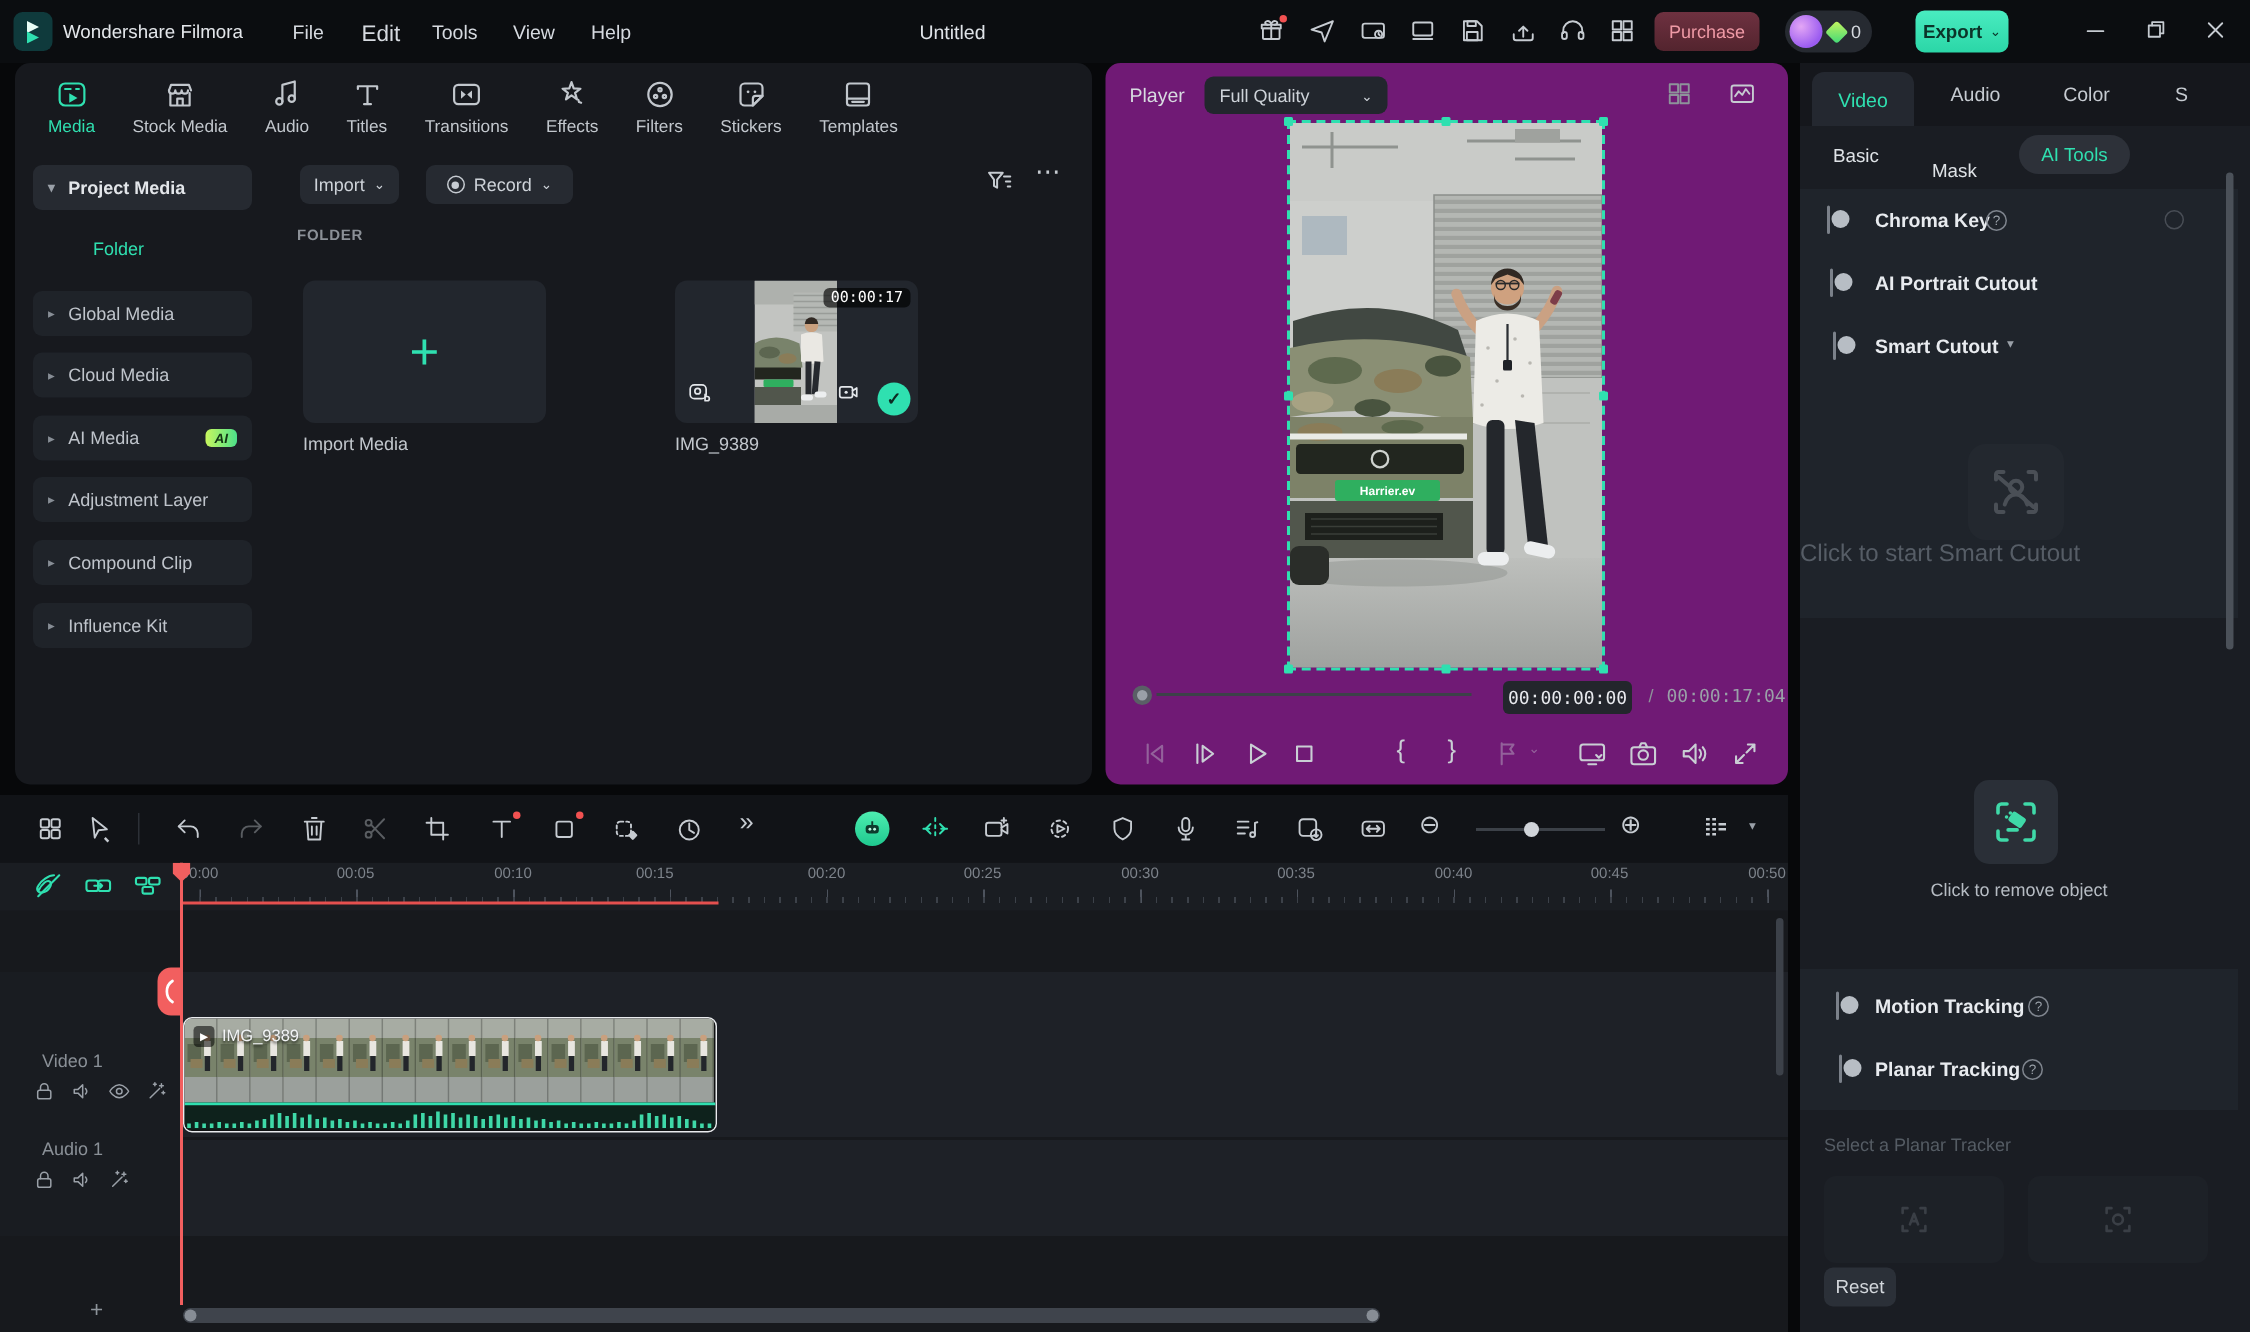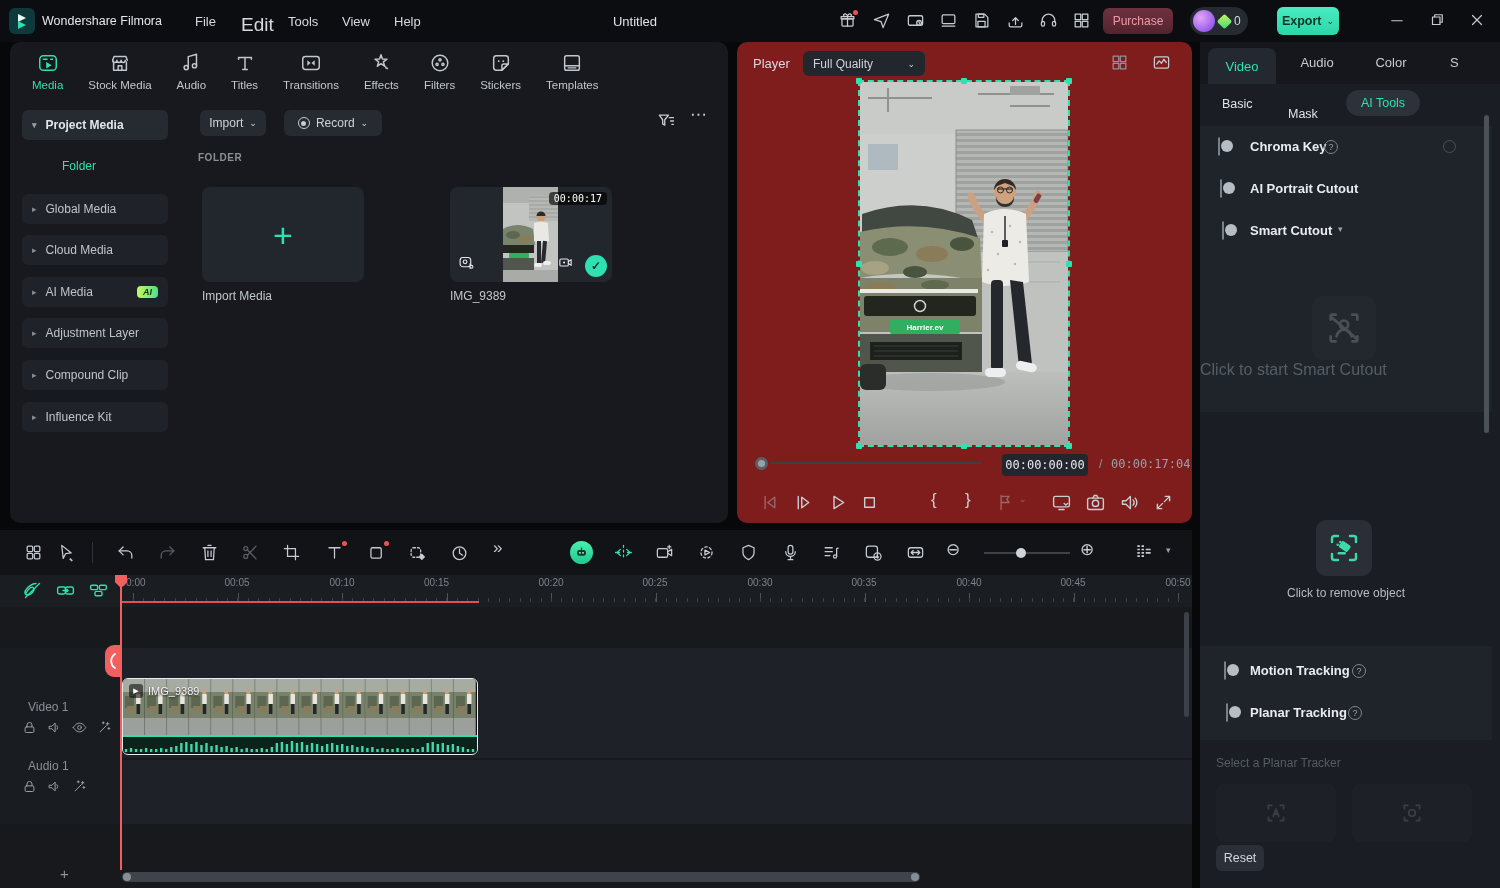--- a/index.html
+++ b/index.html
@@ -29,21 +29,21 @@
 
   <div class="ab" style="left:0;top:0;width:1500px;height:42px;background:#0b0d10">
     <div class="ab" style="left:9px;top:8px;width:26px;height:26px;border-radius:6px;background:#0f3a3c;display:flex;align-items:center;justify-content:center">
       <svg width="16" height="16" viewBox="0 0 16 16">
           <polygon points="4,1 12,5 4,9" fill="#e9fdf6"></polygon>
           <polygon points="4,8 12,12 4,16" fill="#2fe0b0"></polygon>
         </svg>
     </div>
     <span class="ab" style="left:42px;top:14px;font-size:12.5px;color:#e4e7eb">Wondershare Filmora</span>
     <span class="ab" style="left:195px;top:14px;font-size:13px;color:#d6dae0">File</span>
-    <span class="ab" style="left:241px;top:14px;font-size:19px;color:#d6dae0">Edit</span>
+    <span class="ab" style="left:241px;top:14px;font-size:15px;color:#d6dae0">Edit</span>
     <span class="ab" style="left:288px;top:14px;font-size:13px;color:#d6dae0">Tools</span>
     <span class="ab" style="left:342px;top:14px;font-size:13px;color:#d6dae0">View</span>
     <span class="ab" style="left:394px;top:14px;font-size:13px;color:#d6dae0">Help</span>
     <span class="ab" style="left:585px;top:14px;width:100px;text-align:center;font-size:13px;color:#dfe3e8">Untitled</span>
 
     <span class="ab" style="left:838px;top:11px;color:#c6cbd1">
       <svg class="i" width="19" height="19" viewBox="0 0 24 24">
           <rect x="5" y="10" width="14" height="9" rx="1"></rect>
           <rect x="4" y="7" width="16" height="3"></rect>
           <path d="M12 7v12M9 7C7 7 6 5 8 4c2-1 4 1 4 3M15 7c2 0 3-2 1-3-2-1-4 1-4 3"></path>
@@ -299,21 +299,21 @@
             <circle class="f" cx="10" cy="12" r="1.5"></circle>
           </svg>
       </span>
       <div class="ab" style="right:5px;bottom:5px;width:22px;height:22px;border-radius:50%;background:#2fe0b0;display:flex;align-items:center;justify-content:center">
         <span style="font-size:12px;font-weight:bold;color:#0c2b22">✓</span>
       </div>
     </div>
     <div class="ab" style="left:440px;top:247px;font-size:12px;color:#c2c7cd">IMG_9389</div>
   </div>
 
-  <div class="ab" style="left:737px;top:42px;width:455px;height:481px;background:#7f1d1d;border-radius:10px">
+  <div class="ab" style="left:737px;top:42px;width:455px;height:481px;background:#701a75;border-radius:10px">
     <span class="ab" style="left:16px;top:14px;font-size:13px;color:#d7dbe0">Player</span>
     <div class="btn ab" style="left:66px;top:9px;width:122px;height:25px;justify-content:space-between;padding:0 10px;background:#22262d">
       <span>Full Quality</span>
       <span style="font-size:9px">⌄</span>
     </div>
     <span class="ab" style="left:373px;top:11px;color:#8d939a">
       <svg class="i" width="19" height="19" viewBox="0 0 24 24">
           <rect x="4" y="4" width="7" height="7"></rect>
           <rect x="13" y="4" width="7" height="7"></rect>
           <rect x="4" y="13" width="7" height="7"></rect>

